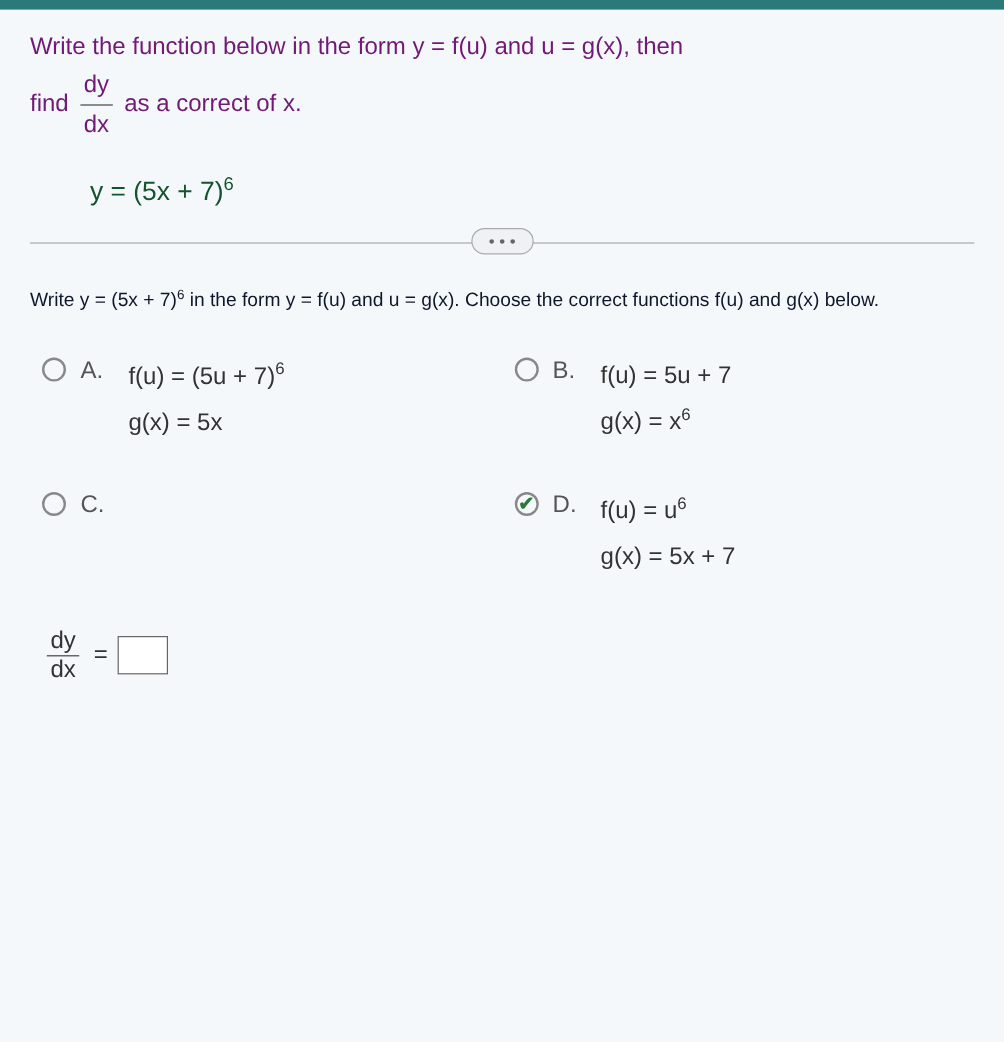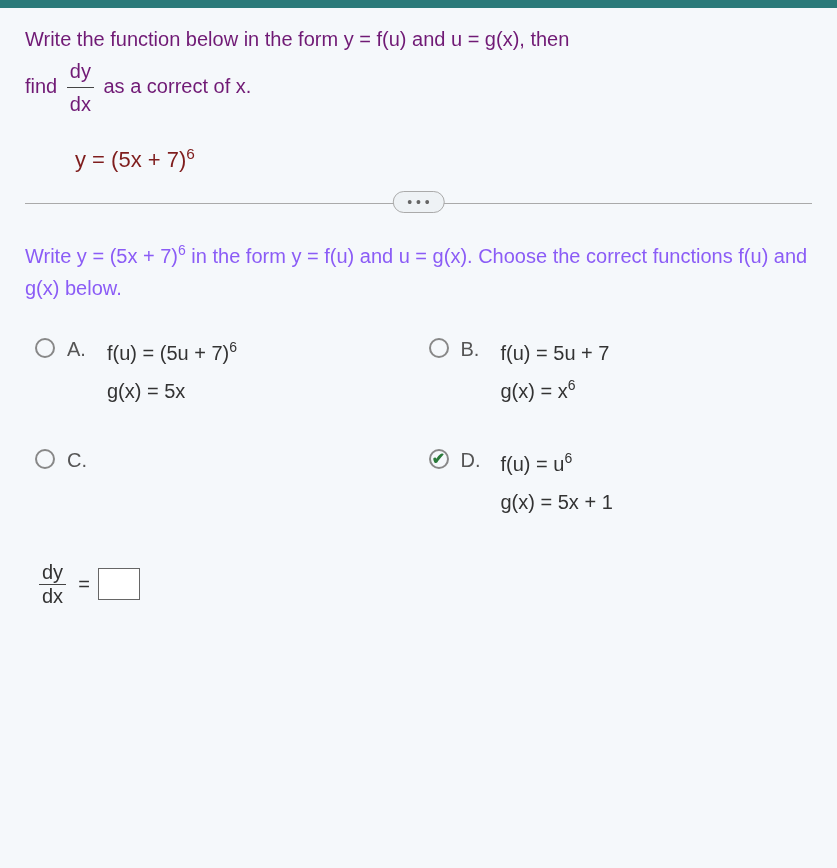--- a/index.html
+++ b/index.html
@@ -37,21 +37,21 @@
       padding: 0 3px;
     }
     .frac .den {
       display: block;
       padding: 0 3px;
     }
     .equation-main {
       font-size: 22px;
       margin-left: 50px;
       margin-bottom: 30px;
-      color: #7f1d1d;
+      color: #14532d;
     }
     .divider-row {
       position: relative;
       margin: 25px 0 35px 0;
     }
     .divider-line {
       border: none;
       border-top: 1px solid #aaa;
     }
     .dots-btn {
@@ -61,23 +61,23 @@
       transform: translateX(-50%);
       background: #eef2f5;
       border: 1px solid #aaa;
       border-radius: 12px;
       padding: 2px 14px;
       font-size: 14px;
       color: #666;
       cursor: pointer;
     }
     .sub-question {
-      font-size: 20px;
+      font-size: 16px;
       line-height: 1.6;
-      color: #8b5cf6;
+      color: #0f172a;
       margin-bottom: 30px;
     }
     .choices {
       display: grid;
       grid-template-columns: 1fr 1fr;
       gap: 35px 20px;
       margin-bottom: 40px;
       padding: 0 10px;
     }
     .choice {
@@ -185,21 +185,21 @@
   <div class="choice">
     <div class="radio"></div>
     <div class="choice-label">C.</div>
   </div>
 
   <div class="choice">
     <div class="radio checked"></div>
     <div class="choice-label">D.</div>
     <div class="choice-body">
       <span>f(u) = u</span><sup>6</sup><br>
-      <span>g(x) = 5x + 1</span>
+      <span>g(x) = 5x + 7</span>
     </div>
   </div>
 
 </div>
 
 <div class="answer-row">
   <span class="frac">
     <span class="num">dy</span>
     <span class="den">dx</span>
   </span>

